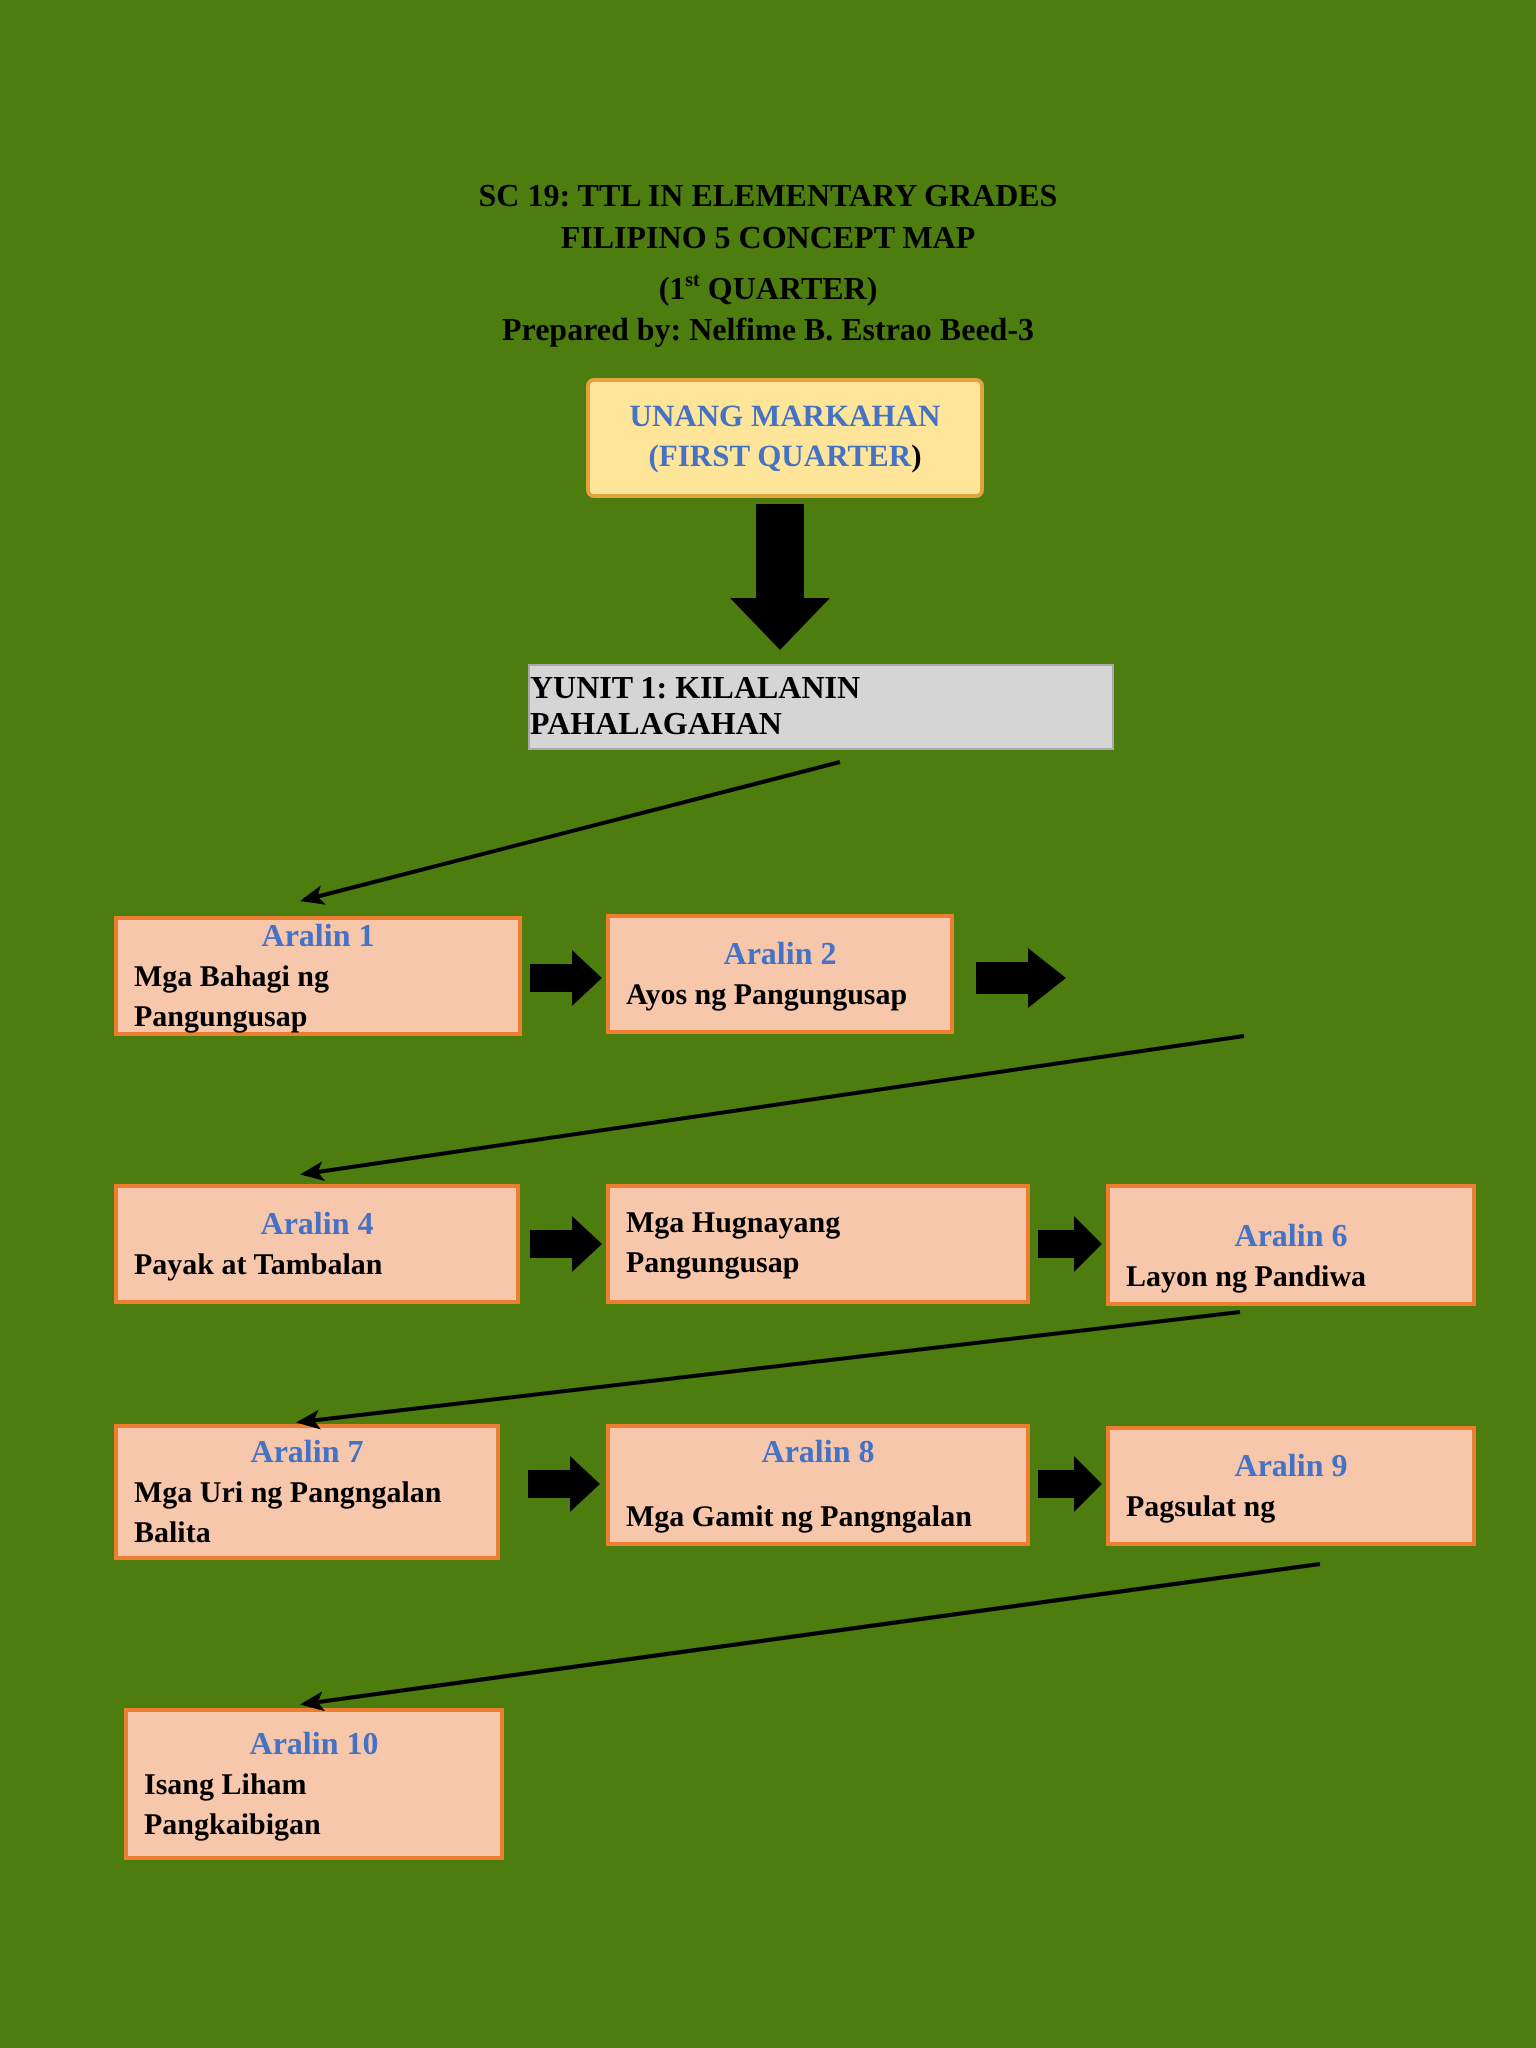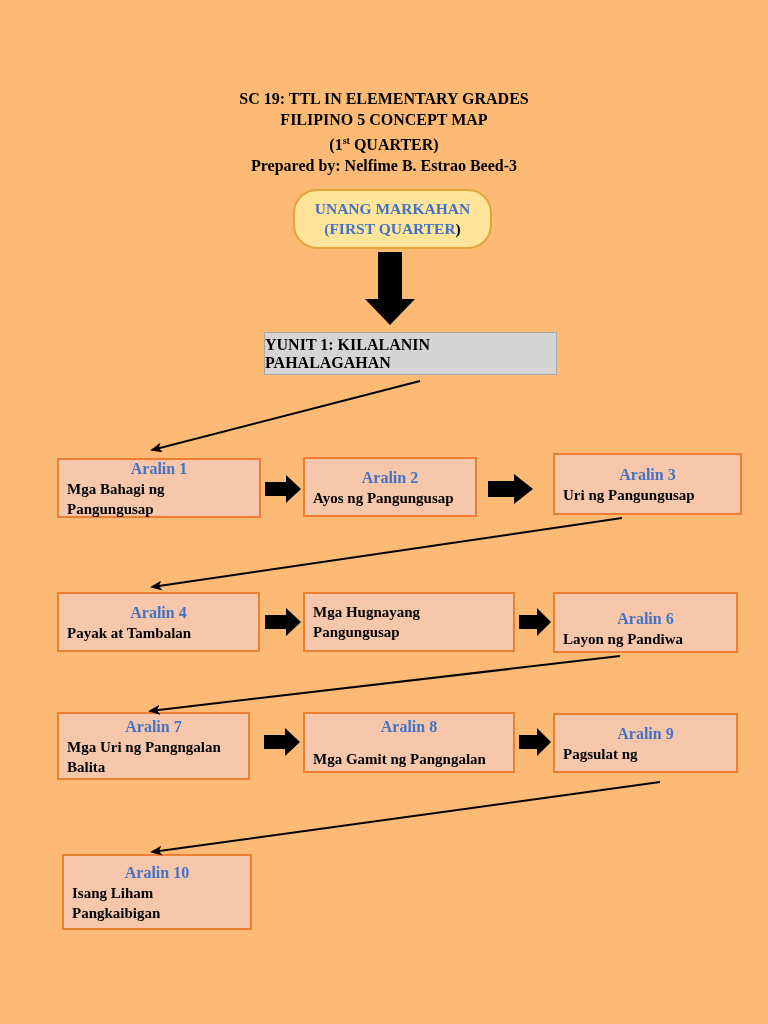--- a/index.html
+++ b/index.html
@@ -1,27 +1,27 @@
 <!DOCTYPE html>
 <html><head>
 <meta charset="utf-8">
 <style>
   html,body { margin:0; padding:0; background:#ffffff; }
   .page {
-    position:relative; width:768px; height:1024px; background:#fdba74;
+    position:relative; width:768px; height:1024px; background:#4d7c0f;
     font-family:"Liberation Serif", serif; overflow:hidden;
   }
   .title-block {
     position:absolute; top:88px; left:0; width:100%;
     text-align:center; font-weight:bold; font-size:16px; line-height:21px; color:#000;
   }
   .title-block sup { font-size:10px; }
   .start-node {
     position:absolute; left:293px; top:189px; width:195px; height:56px;
-    background:#FFE599; border:2px solid #E3A33D; border-radius:24px;
+    background:#FFE599; border:2px solid #E3A33D; border-radius:4px;
     display:flex; flex-direction:column; align-items:center; justify-content:center;
     color:#4472C4; font-weight:bold; font-size:15.5px; line-height:20px; text-align:center;
   }
   .start-node .black { color:#000; }
   .unit-node {
     position:absolute; left:264px; top:332px; width:293px; height:43px;
     background:#D5D5D5; border:1.5px solid #A8A8A8; box-sizing:border-box;
     display:flex; align-items:center; justify-content:center;
     font-weight:bold; font-size:16px; color:#000;
   }
@@ -59,24 +59,20 @@
     <span>YUNIT 1: KILALANIN PAHALAGAHAN</span>
   </div>
 
   <div class="lesson" style="left:57px;  top:458px; width:204px; height:60px;">
     <div class="lesson-id">Aralin 1</div>
     <div class="lesson-title">Mga Bahagi ng Pangungusap</div>
   </div>
   <div class="lesson" style="left:303px; top:457px; width:174px; height:60px;">
     <div class="lesson-id">Aralin 2</div>
     <div class="lesson-title">Ayos ng Pangungusap</div>
-  </div>
-  <div class="lesson" style="left:553px; top:453px; width:189px; height:62px;">
-    <div class="lesson-id">Aralin 3</div>
-    <div class="lesson-title">Uri ng Pangungusap</div>
   </div>
   <div class="lesson" style="left:57px;  top:592px; width:203px; height:60px;">
     <div class="lesson-id">Aralin 4</div>
     <div class="lesson-title">Payak at Tambalan</div>
   </div>
   <div class="lesson" style="left:303px; top:592px; width:212px; height:60px;">
     <div class="lesson-title">Mga Hugnayang Pangungusap</div>
   </div>
   <div class="lesson" style="left:553px; top:592px; width:185px; height:61px;justify-content:flex-end;">
     <div class="lesson-id">Aralin 6</div>

